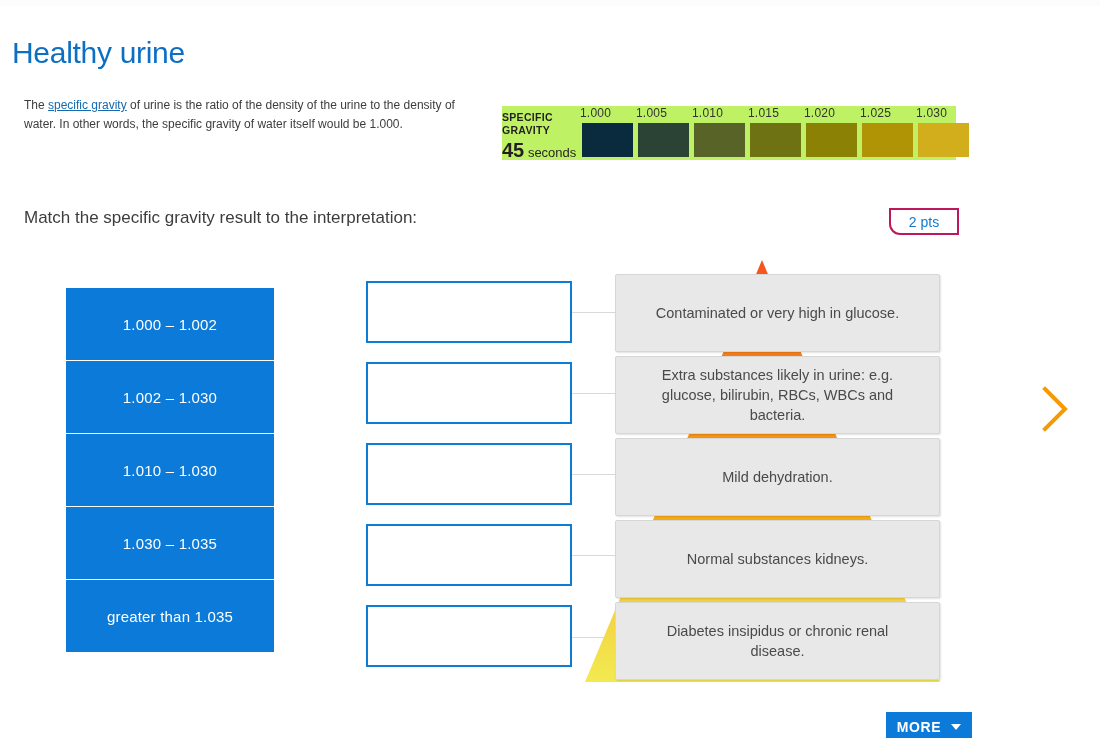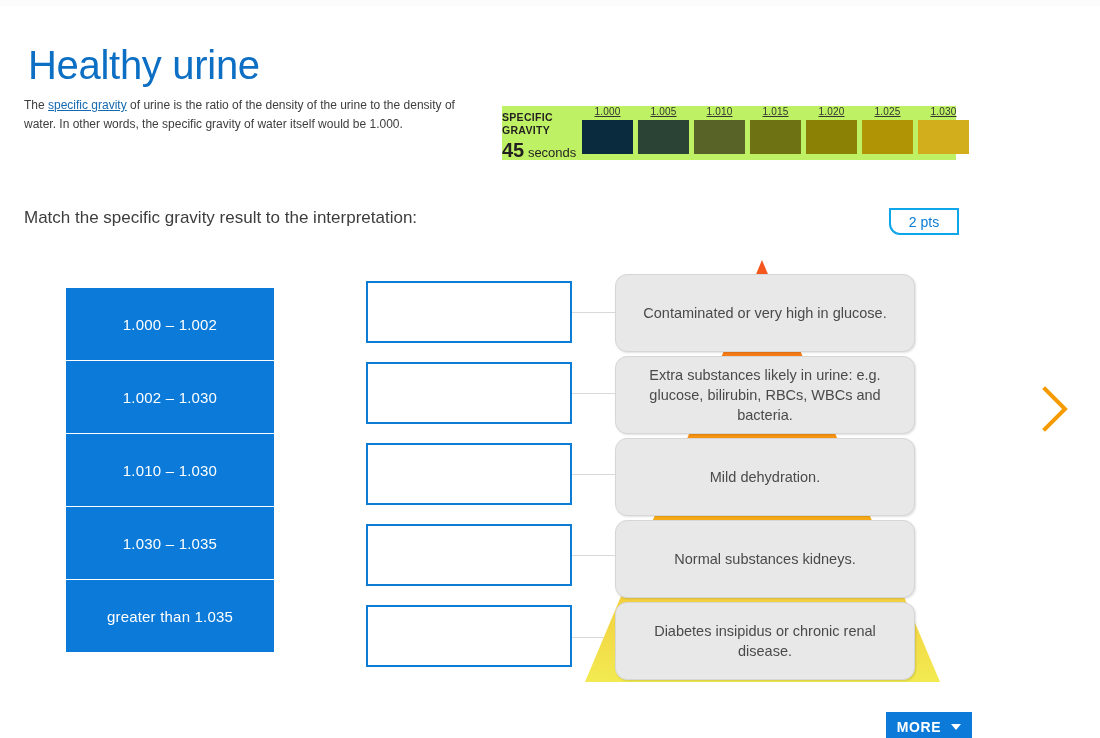--- a/index.html
+++ b/index.html
@@ -15,22 +15,22 @@
     width: 1100px; height: 738px;
     background: #ffffff;
   }
   .topline {
     position: absolute; top: 0; left: 0; width: 1100px; height: 6px;
     background: #fcfcfd;
   }
 
   
   .title {
-    position: absolute; left: 28px; top: 16px;
-    font-size: 40px; font-weight: 400; color: #0c6fc4;
+    position: absolute; left: 12px; top: 16px;
+    font-size: 30px; font-weight: 400; color: #0c6fc4;
     letter-spacing: -0.3px;
     line-height: 1.1;
   }
 
   
   .intro {
     position: absolute; left: 24px; top: 84px; width: 460px;
     font-size: 12px; color: #3d3d3d; line-height: 1.62;
   }
   .intro .lnk {
@@ -50,34 +50,34 @@
   }
   .strip-label .l1, .strip-label .l2 {
     font-size: 10.5px; font-weight: 700; letter-spacing: .3px; line-height: 1.28;
   }
   .strip-label .l3 { margin-top: 1px; white-space: nowrap; }
   .strip-label .big { font-size: 20px; font-weight: 700; }
   .strip-label .sec { font-size: 13px; font-weight: 400; }
   .swatches { display: flex; gap: 0px; }
   .sw { width: 55px; margin-right: 1px; }
   .sw .v {
-    font-size: 10px; color: #333; text-align: center;
-    margin-bottom: 3px; letter-spacing: .2px; text-decoration: underline;
+    font-size: 12px; color: #333; 
+    margin-bottom: 3px; letter-spacing: .2px;
   }
   .sw .chip { height: 34px; width: 51px; margin: 0 auto; }
 
   
   .prompt {
     position: absolute; left: 24px; top: 208px;
     font-size: 17px; color: #3d3d3d;
   }
   .pts {
     position: absolute; left: 889px; top: 208px;
     width: 70px; height: 27px;
-    border: 2px solid #0ea5e9;
+    border: 2px solid #be185d;
     border-radius: 0 0 0 11px;
     display: flex; align-items: center; justify-content: center;
     font-size: 14px; color: #0c7cd5;
     background: #fff;
   }
 
   
   .options { position: absolute; left: 66px; top: 288px; width: 217px; }
   .opt {
     width: 208px; height: 72px;
@@ -102,24 +102,24 @@
     left: 572px; width: 44px;
   }
 
   
   .pyramid {
     position: absolute; left: 585px; top: 258px;
     width: 355px; height: 425px;
   }
   .pyr-svg { position: absolute; left: 0; top: 0; }
   .tier {
-    position: absolute; left: 30px; width: 300px;
+    position: absolute; left: 30px; width: 325px;
     background: #e8e8e8;
     border: 1px solid #d6d6d6;
-    border-radius: 12px;
+    border-radius: 2px;
     box-shadow: 1px 1px 2px rgba(0,0,0,.12);
     display: flex; align-items: center; justify-content: center;
     text-align: center;
     font-size: 14.5px; color: #4a4a4a; line-height: 1.38;
     padding: 0 26px;
   }
 
   
   .chev {
     position: absolute; left: 1040px; top: 385px;

